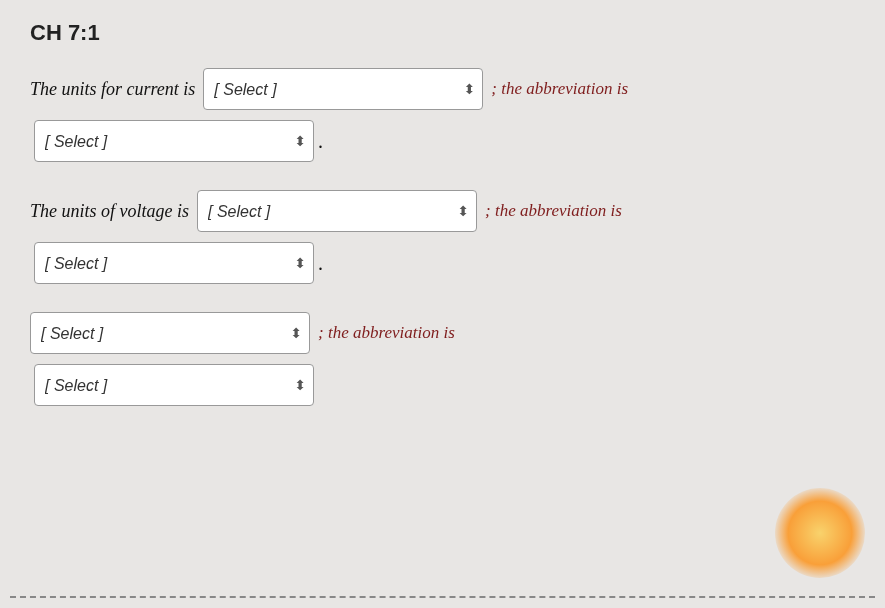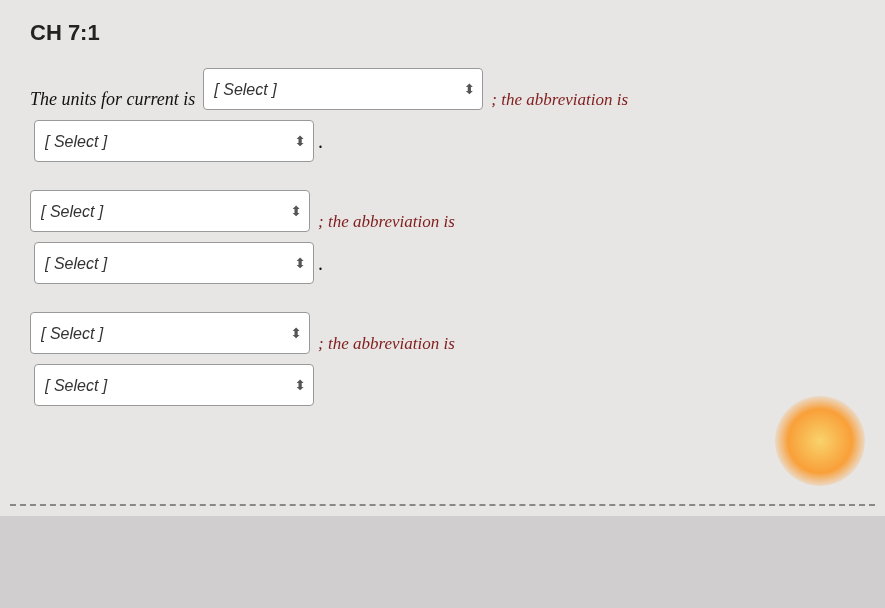--- a/index.html
+++ b/index.html
@@ -12,42 +12,42 @@
       width: 885px;
       height: 608px;
       background: #d0cece;
       font-family: Georgia, 'Times New Roman', serif;
       overflow: hidden;
       position: relative;
     }
 
     .page {
       width: 885px;
-      height: 516px;
+      height: 608px;
       background: #e8e6e4;
       position: relative;
       padding: 20px 30px;
     }
 
     .page-title {
       font-size: 22px;
       font-weight: bold;
       font-style: normal;
       font-family: Arial, sans-serif;
       color: #222;
       margin-bottom: 22px;
     }
 
     .question-block {
       margin-bottom: 28px;
     }
 
     .question-row {
       display: flex;
-      align-items: flex-end;
+      align-items: center;
       flex-wrap: nowrap;
       margin-bottom: 10px;
     }
 
     .question-text {
       font-style: italic;
       font-size: 18px;
       color: #111;
       white-space: nowrap;
       margin-right: 8px;
@@ -164,20 +164,21 @@
           <option value="W">W</option>
         </select>
         <span class="select-arrow">⬍</span>
       </div>
       <span class="period">.</span>
     </div>
   </div>
 
   <div class="question-block">
     <div class="question-row">
+      <span class="question-text">The units of voltage is</span>
       <div class="select-wrapper">
         <select class="select-box">
           <option value="">[ Select ]</option>
           <option value="ampere">Ampere</option>
           <option value="volt">Volt</option>
           <option value="ohm">Ohm</option>
           <option value="watt">Watt</option>
         </select>
         <span class="select-arrow">⬍</span>
       </div>

